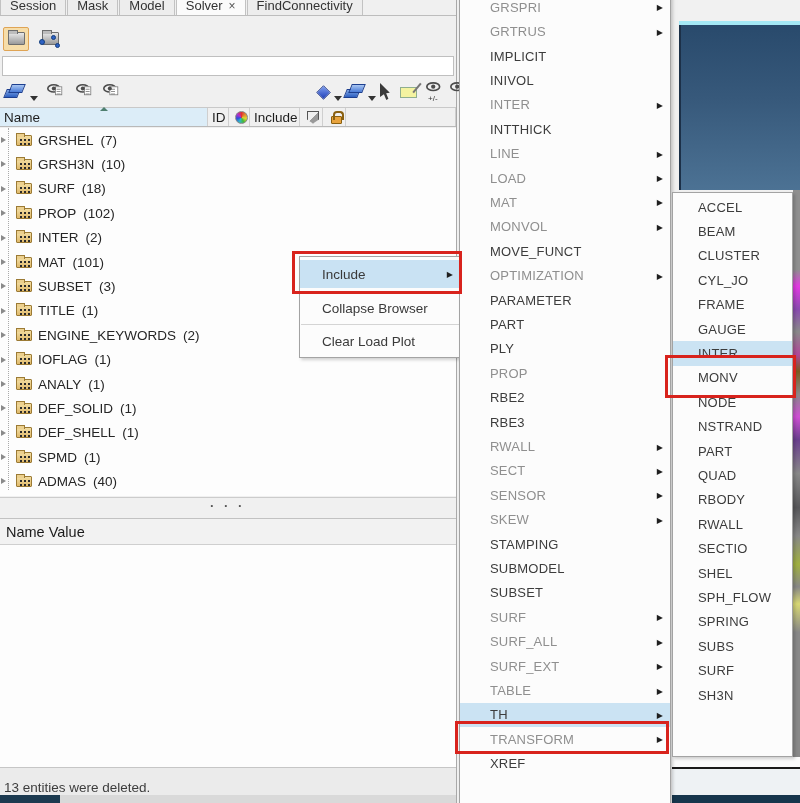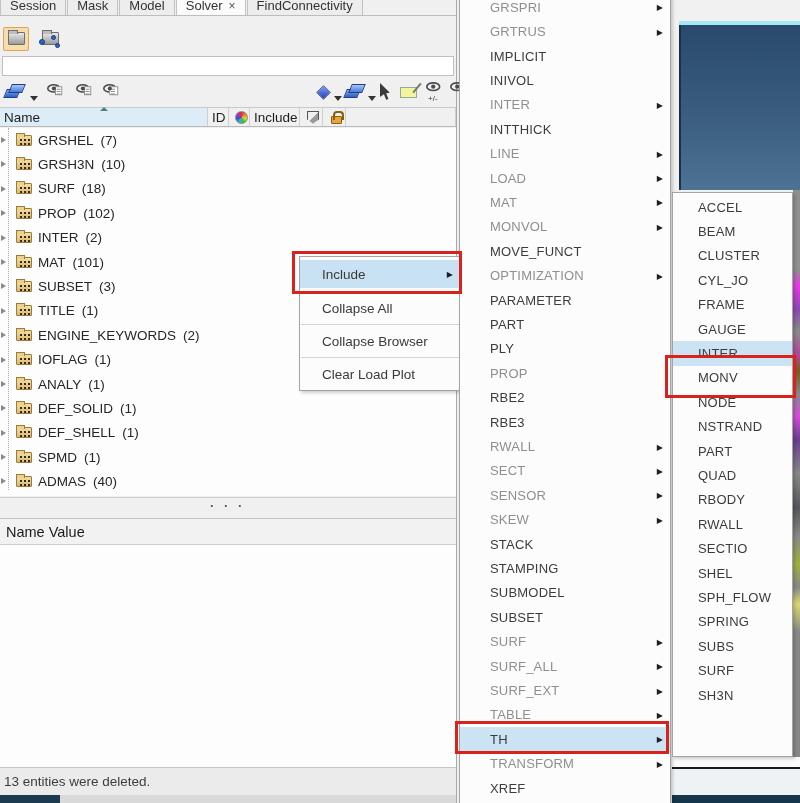--- a/index.html
+++ b/index.html
@@ -82,21 +82,21 @@
   .folder-dots { position:absolute; left:2px; top:2px; width:11px; height:7px;
     background-image:radial-gradient(circle,#2b2b2b 1px,transparent 1.1px); background-size:4px 4px; }
   .t-label { color:#262626; font-size:13.5px; white-space:nowrap; }
   .t-count { color:#262626; font-size:13.5px; margin-left:7px; }
   
   .splitter { position:absolute; left:0; top:497px; width:456px; height:21px; background:#f0f0f0; border-top:1px solid #cccccc; }
   .splitter .dots { position:absolute; left:210px; top:0px; color:#555; font-weight:bold; letter-spacing:3px; font-size:13px; }
   .nv-header { position:absolute; left:0; top:518px; width:456px; height:27px; background:#f2f2f2; border-top:1px solid #c2c2c2; border-bottom:1px solid #cfcfcf; display:flex; align-items:center; padding-left:6px; font-size:14.5px; color:#1c1c1c; }
   .nv-body { position:absolute; left:0; top:545px; width:456px; height:222px; background:#fdfdfd; }
   
-  .statusbar { position:absolute; left:0; top:767px; width:456px; height:28px; background:#ebebeb; border-top:1px solid #c6c6c6; display:flex; align-items:center; padding-left:4px; color:#3d3d3d; font-size:13.5px; }
+  .statusbar { position:absolute; left:0; top:767px; width:456px; height:28px; background:#ebebeb; border-top:1px solid #c6c6c6; display:flex; align-items:flex-end; padding-left:4px; color:#3d3d3d; font-size:13.5px; }
   .bottom-teal { position:absolute; left:0; top:795px; width:60px; height:8px; background:#1c3a50; }
   .bottom-grey { position:absolute; left:60px; top:795px; width:396px; height:8px; background:#d9d9d9; }
   
   .menu { background:#fcfcfc; border:1px solid #a3a3a3; box-shadow:2px 2px 3px rgba(0,0,0,.18); }
   .context-menu { position:absolute; left:299px; top:256px; width:162px; z-index:3; padding:3px 0; }
   .cm-row { position:relative; height:26px; display:flex; align-items:center; padding-left:22px; font-size:13.5px; color:#3a3a3a; }
   .cm-row.selected { background:#c9e2f3; height:28px; }
   .cm-sep { height:1px; background:#d4d4d4; margin:3px 1px; }
   .m-arrow { position:absolute; right:7px; top:50%; transform:translateY(-50%); font-size:8px; color:#1f1f1f; }
   .submenu { position:absolute; left:459px; top:-6px; width:212px; height:812px; z-index:4; }
@@ -408,27 +408,20 @@
 
       <div>
         <div class="cm-row selected">
           <span>Include</span>
           <span class="m-arrow">▶</span>
         </div>
         <div class="cm-sep"></div>
       </div>
 
 
-      <div>
-        <div class="cm-row">
-          <span>Collapse All</span>
-
-        </div>
-        <div class="cm-sep"></div>
-      </div>
 
       <div>
         <div class="cm-row">
           <span>Collapse Browser</span>
 
         </div>
         <div class="cm-sep"></div>
       </div>
 
       <div>
@@ -545,24 +538,20 @@
       <div class="m-row dim">
         <span class="m-label">SENSOR</span>
         <span class="m-arrow">▶</span>
       </div>
 
       <div class="m-row dim">
         <span class="m-label">SKEW</span>
         <span class="m-arrow">▶</span>
       </div>
 
-      <div class="m-row">
-        <span class="m-label">STACK</span>
-
-      </div>
 
       <div class="m-row">
         <span class="m-label">STAMPING</span>
 
       </div>
 
       <div class="m-row">
         <span class="m-label">SUBMODEL</span>
 
       </div>

